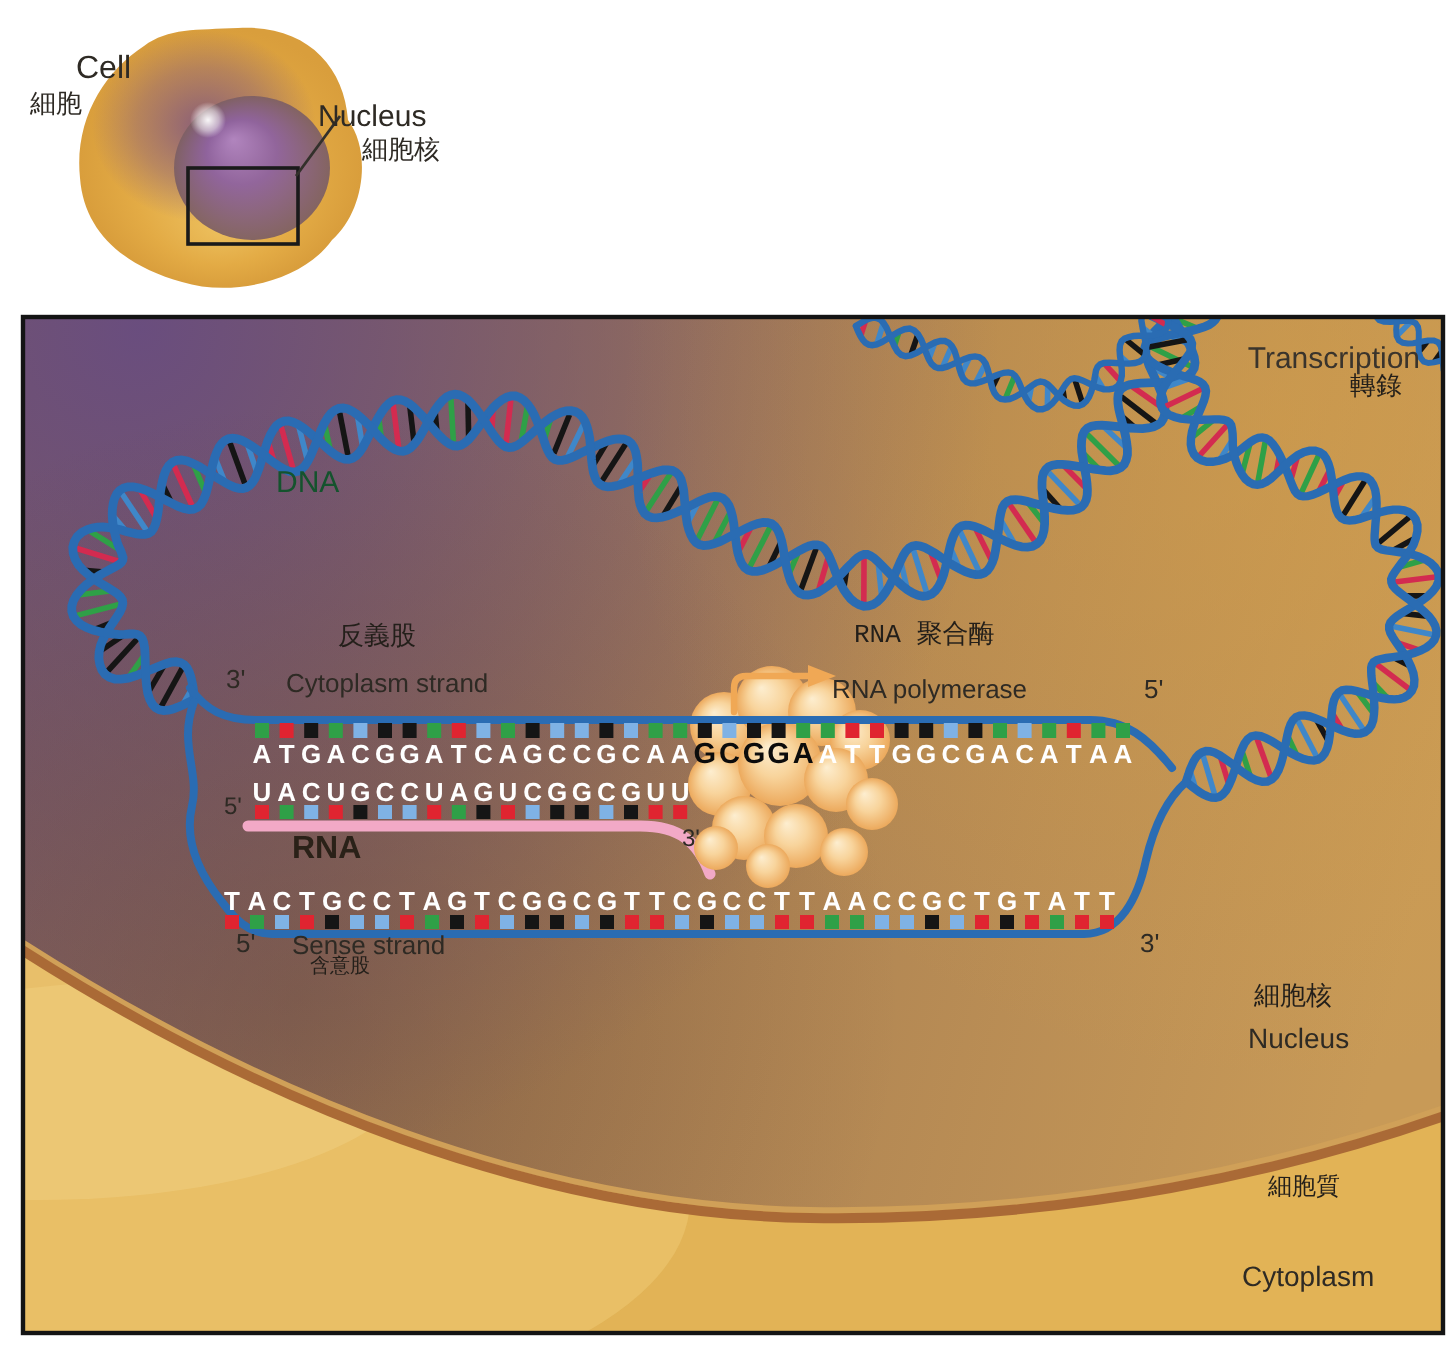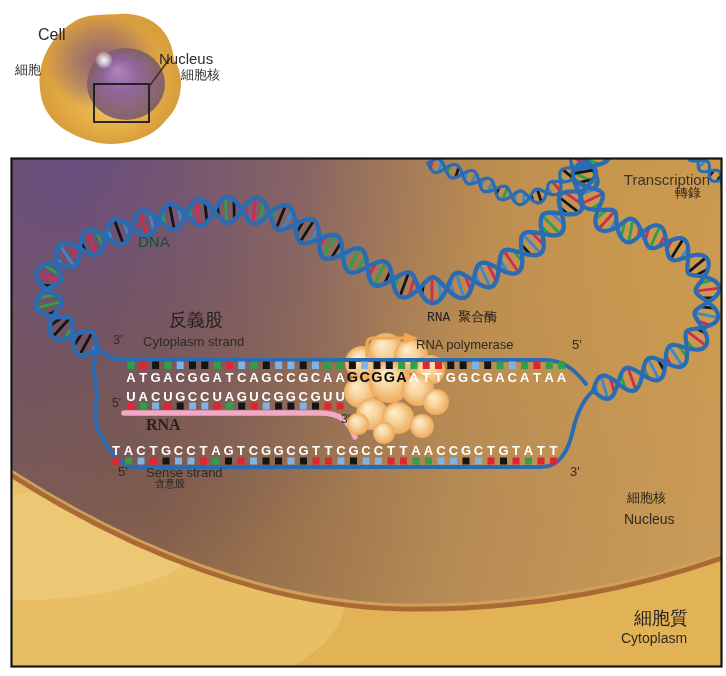--- a/index.html
+++ b/index.html
@@ -456,42 +456,42 @@
         <path d="M 119,14 C 152,12 172,32 174,60 C 186,76 182,106 166,120 C 152,140 117,149 91,141 C 62,133 42,116 40,89 C 37,60 52,36 72,23 C 84,14 98,15 119,14 Z" fill="url(#cellBody)"></path>
         <ellipse cx="102" cy="63" rx="56" ry="48" fill="url(#cellPurple)"></ellipse>
         <ellipse cx="126" cy="84" rx="39" ry="36" fill="url(#sphereGrad)" opacity="0.93"></ellipse>
         <circle cx="104" cy="60" r="9" fill="url(#hiGrad)"></circle>
         <rect x="94" y="84" width="55" height="38" fill="none" stroke="#1a1a1a" stroke-width="1.8"></rect>
         <line x1="148" y1="88" x2="170" y2="58" stroke="#33302b" stroke-width="1.4"></line>
       </g>
     </svg>
 
   <div class="lbl" style="left:38px;top:27px;font-size:16px;">Cell</div>
-  <div class="lbl" style="left:15px;top:45px;font-size:13px;margin-top:18px;">細胞</div>
+  <div class="lbl" style="left:15px;top:45px;font-size:13px;">細胞</div>
   <div class="lbl" style="left:159px;top:51px;font-size:15px;">Nucleus</div>
   <div class="lbl" style="left:181px;top:68px;font-size:13px;">細胞核</div>
 
   <div class="lbl right" style="right:16px;top:172px;font-size:15px;color:#3a342c;">Transcription</div>
   <div class="lbl right" style="right:25px;top:187px;font-size:13px;color:#231f1a;font-family:Liberation Mono, monospace;">轉錄</div>
   <div class="lbl" style="left:138px;top:234px;font-size:15px;color:#14532d;">DNA</div>
 
-  <div class="lbl" style="left:169px;top:311px;font-size:18px;color:#231f1a;">反義股</div>
+  <div class="lbl" style="left:169px;top:311px;font-size:13px;color:#231f1a;">反義股</div>
   <div class="lbl" style="left:113px;top:333px;font-size:13px;">3'</div>
   <div class="lbl" style="left:143px;top:335px;font-size:13px;">Cytoplasm strand</div>
 
   <div class="lbl" style="left:427px;top:311px;font-size:13px;color:#231f1a;font-family:Liberation Mono, monospace;">RNA 聚合酶</div>
   <div class="lbl" style="left:416px;top:338px;font-size:13px;">RNA polymerase</div>
   <div class="lbl" style="left:572px;top:338px;font-size:13px;">5'</div>
 
   <div class="lbl" style="left:112px;top:397px;font-size:12px;">5'</div>
-  <div class="lbl bold" style="left:146px;top:417px;font-size:16px;color:#2a2118;font-family:Liberation Serif, serif;">RNA</div>
+  <div class="lbl bold" style="left:146px;top:417px;font-size:16px;color:#2a2118;">RNA</div>
   <div class="lbl" style="left:341px;top:413px;font-size:12px;">3'</div>
 
   <div class="lbl" style="left:118px;top:465px;font-size:13px;">5'</div>
   <div class="lbl" style="left:146px;top:466px;font-size:13px;">Sense strand</div>
   <div class="lbl" style="left:155px;top:479px;font-size:10px;color:#231f1a;">含意股</div>
   <div class="lbl" style="left:570px;top:465px;font-size:13px;">3'</div>
 
   <div class="lbl" style="left:627px;top:491px;font-size:13px;color:#231f1a;">細胞核</div>
   <div class="lbl" style="left:624px;top:512px;font-size:14px;">Nucleus</div>
-  <div class="lbl" style="left:634px;top:609px;font-size:18px;color:#231f1a;">細胞質</div>
+  <div class="lbl" style="left:634px;top:587px;font-size:12px;color:#231f1a;">細胞質</div>
   <div class="lbl" style="left:621px;top:631px;font-size:14px;">Cytoplasm</div>
 </div>
 
 </body></html>

